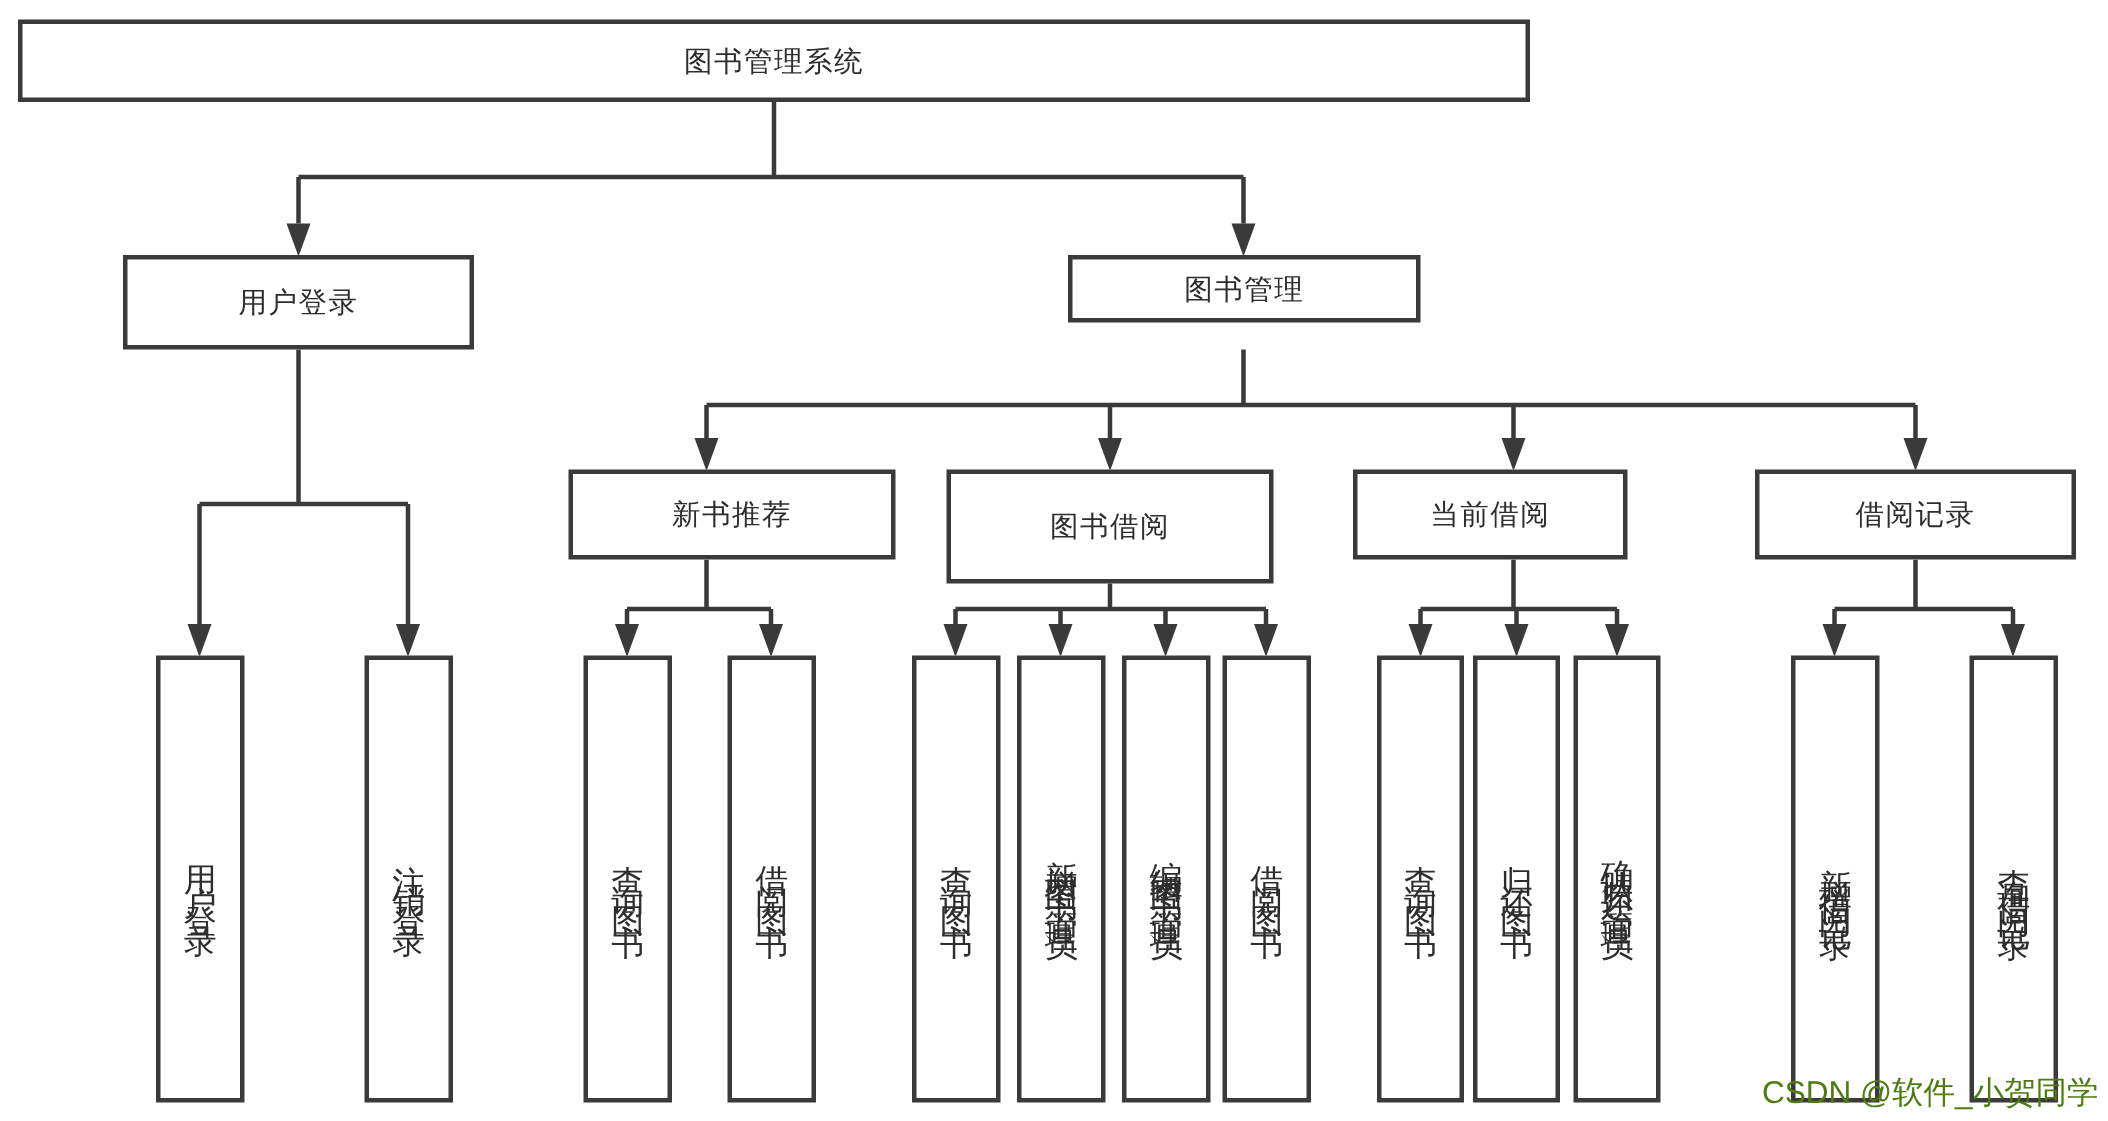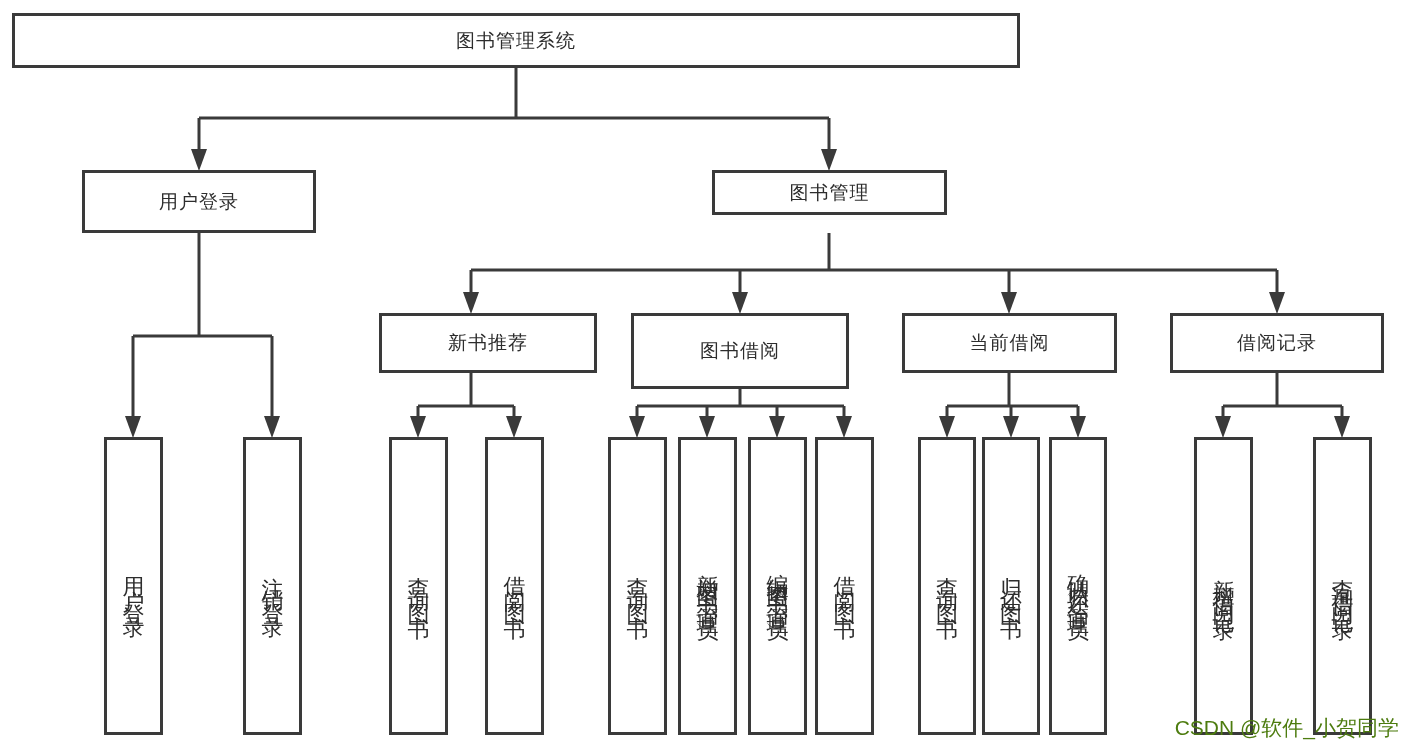--- a/index.html
+++ b/index.html
@@ -88,21 +88,21 @@
   <div class="node" style="left:712px;top:170px;width:235px;height:45px;">
     <span>图书管理</span>
   </div>
 
   <div class="node" style="left:362px;top:313px;width:218px;height:60px;margin-left:17px;">
     <span>新书推荐</span>
   </div>
   <div class="node" style="left:631px;top:313px;width:218px;height:76px;">
     <span>图书借阅</span>
   </div>
-  <div class="node" style="left:902px;top:313px;width:215px;height:60px;">
+  <div class="node" style="left:902px;top:313px;width:183px;height:60px;">
     <span>当前借阅</span>
   </div>
   <div class="node" style="left:1170px;top:313px;width:214px;height:60px;">
     <span>借阅记录</span>
   </div>
 
   <div class="leaf" style="left:104px;">
     <span class="vtext">用户登录</span>
   </div>
   <div class="leaf" style="left:243px;">

